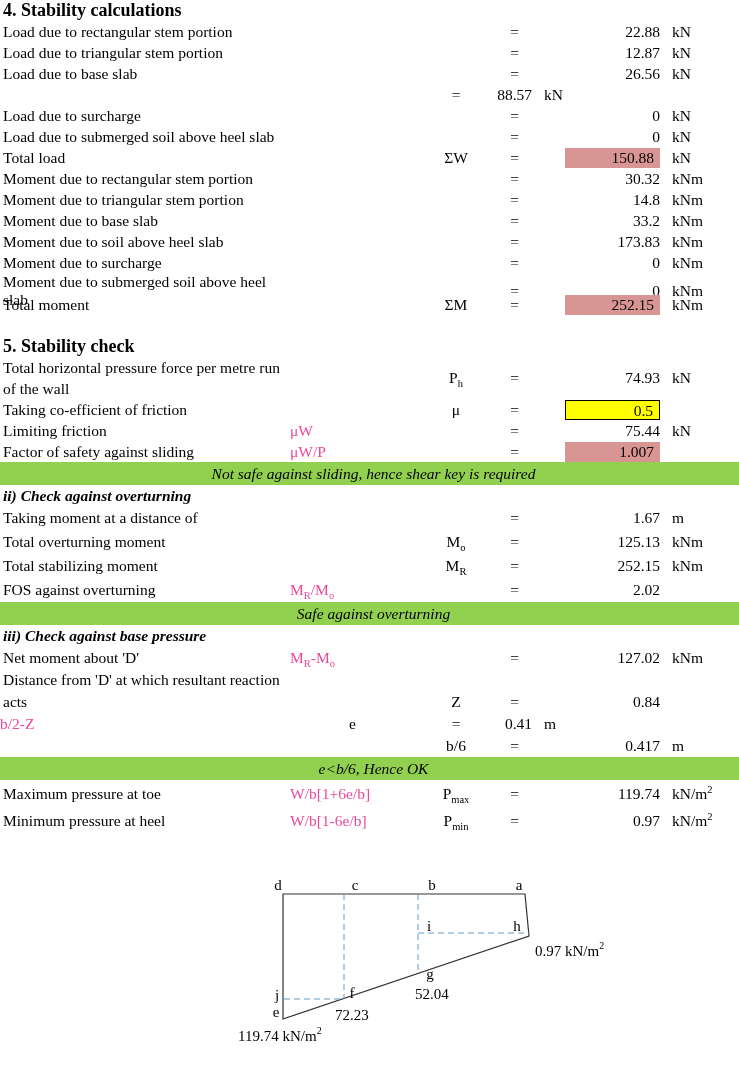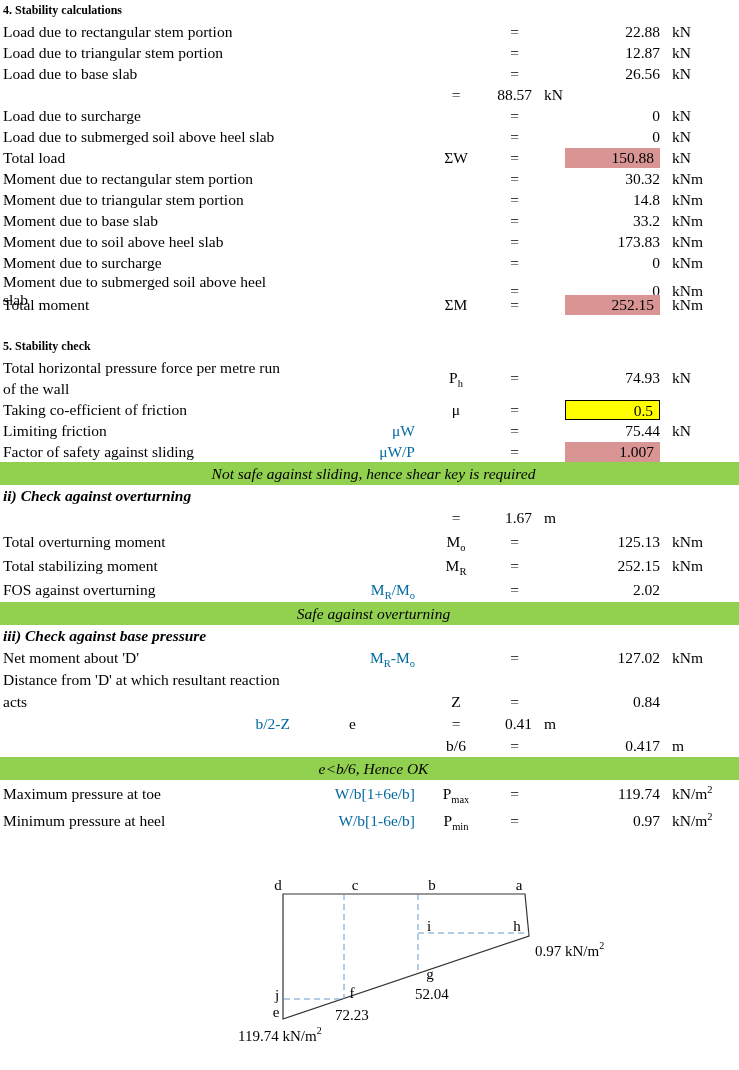--- a/index.html
+++ b/index.html
@@ -1,33 +1,33 @@
 <!DOCTYPE html>
 <html><head>
 <meta charset="utf-8">
 <style>
   html,body{margin:0;padding:0;}
   body{
     width:739px;height:1070px;background:#ffffff;position:relative;overflow:hidden;
     font-family:"Liberation Serif",serif;font-size:15.5px;color:#000;
   }
   #sheet{position:absolute;left:0;top:0;width:739px;}
-  .heading{height:21px;line-height:21px;font-weight:700;font-size:12px;padding-left:3px;}
+  .heading{height:21px;line-height:21px;font-weight:700;font-size:18px;padding-left:3px;}
   .subheading{height:21px;line-height:21px;font-weight:700;font-style:italic;padding-left:3px;}
   .spacer{height:21px;}
   .banner{height:23px;line-height:23px;background:#92D050;font-style:italic;text-align:center;padding-left:8px;}
   .row{display:grid;grid-template-columns:290px 125px 82px 35px 128px 1fr;align-items:center;height:21px;}
   .row.two-line{height:42px;}
   .sec-overturning .row{height:24px;}
   .sec-base .row{height:22px;}
   .sec-base .subheading{height:22px;line-height:22px;}
   .sec-base .row.tall{height:27px;}
   .c-label{padding-left:3px;}
   .lbl-line{height:21px;line-height:21px;}
-  .c-formula{text-align:right;color:#0369a1;}
+  .c-formula{text-align:left;color:#ec4899;}
   .c-sym{text-align:center;}
   .c-eq{text-align:center;}
   .c-val{text-align:right;}
   .c-unit{padding-left:12px;}
   sub{font-size:10.5px;line-height:0;}
   sup{font-size:10.5px;line-height:0;}
   .box{display:inline-block;width:95px;height:20px;line-height:20px;box-sizing:border-box;padding-right:6px;text-align:right;}
   .hl-pink{background:#D99594;}
   .hl-yellow{background:#FFFF00;border:1px solid #000;}
   #diagram{position:absolute;left:230px;top:855px;width:400px;height:215px;}
@@ -191,20 +191,21 @@
         <div class="c-sym"></div>
         <div class="c-eq">=</div>
         <div class="c-val"><span class="box hl-pink">1.007</span></div>
         <div class="c-unit"></div>
       </div>
       <div class="banner">Not safe against sliding, hence shear key is required</div>
     </div>
     <div class="section sec-overturning">
       <div class="subheading">ii) Check against overturning</div>
       <div class="row">
+        <div class="c-label">Taking moment at a distance of</div>
         <div class="c-formula"></div>
         <div class="c-sym"></div>
         <div class="c-eq">=</div>
         <div class="c-val"><span>1.67</span></div>
         <div class="c-unit"><span>m</span></div>
       </div>
       <div class="row">
         <div class="c-label">Total overturning moment</div>
         <div class="c-formula"></div>
         <div class="c-sym"><span>M</span><sub>o</sub></div>

